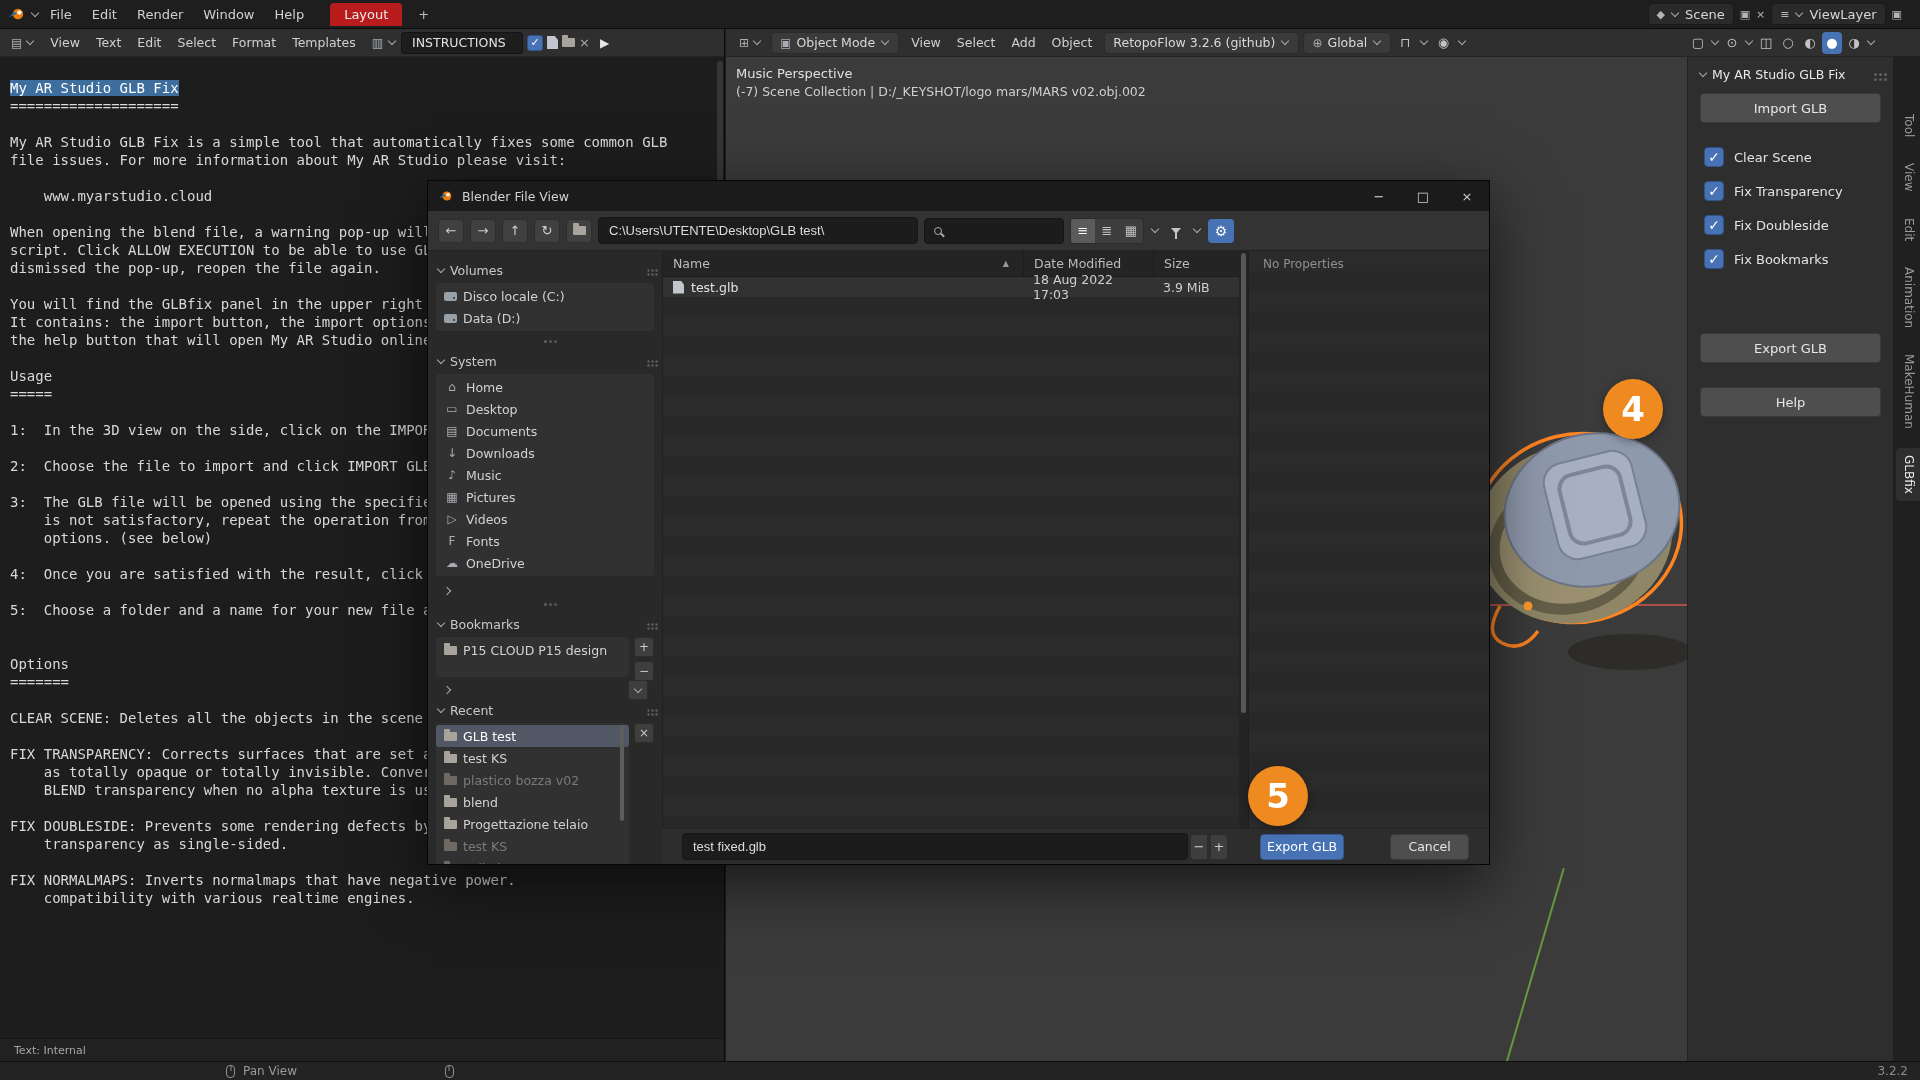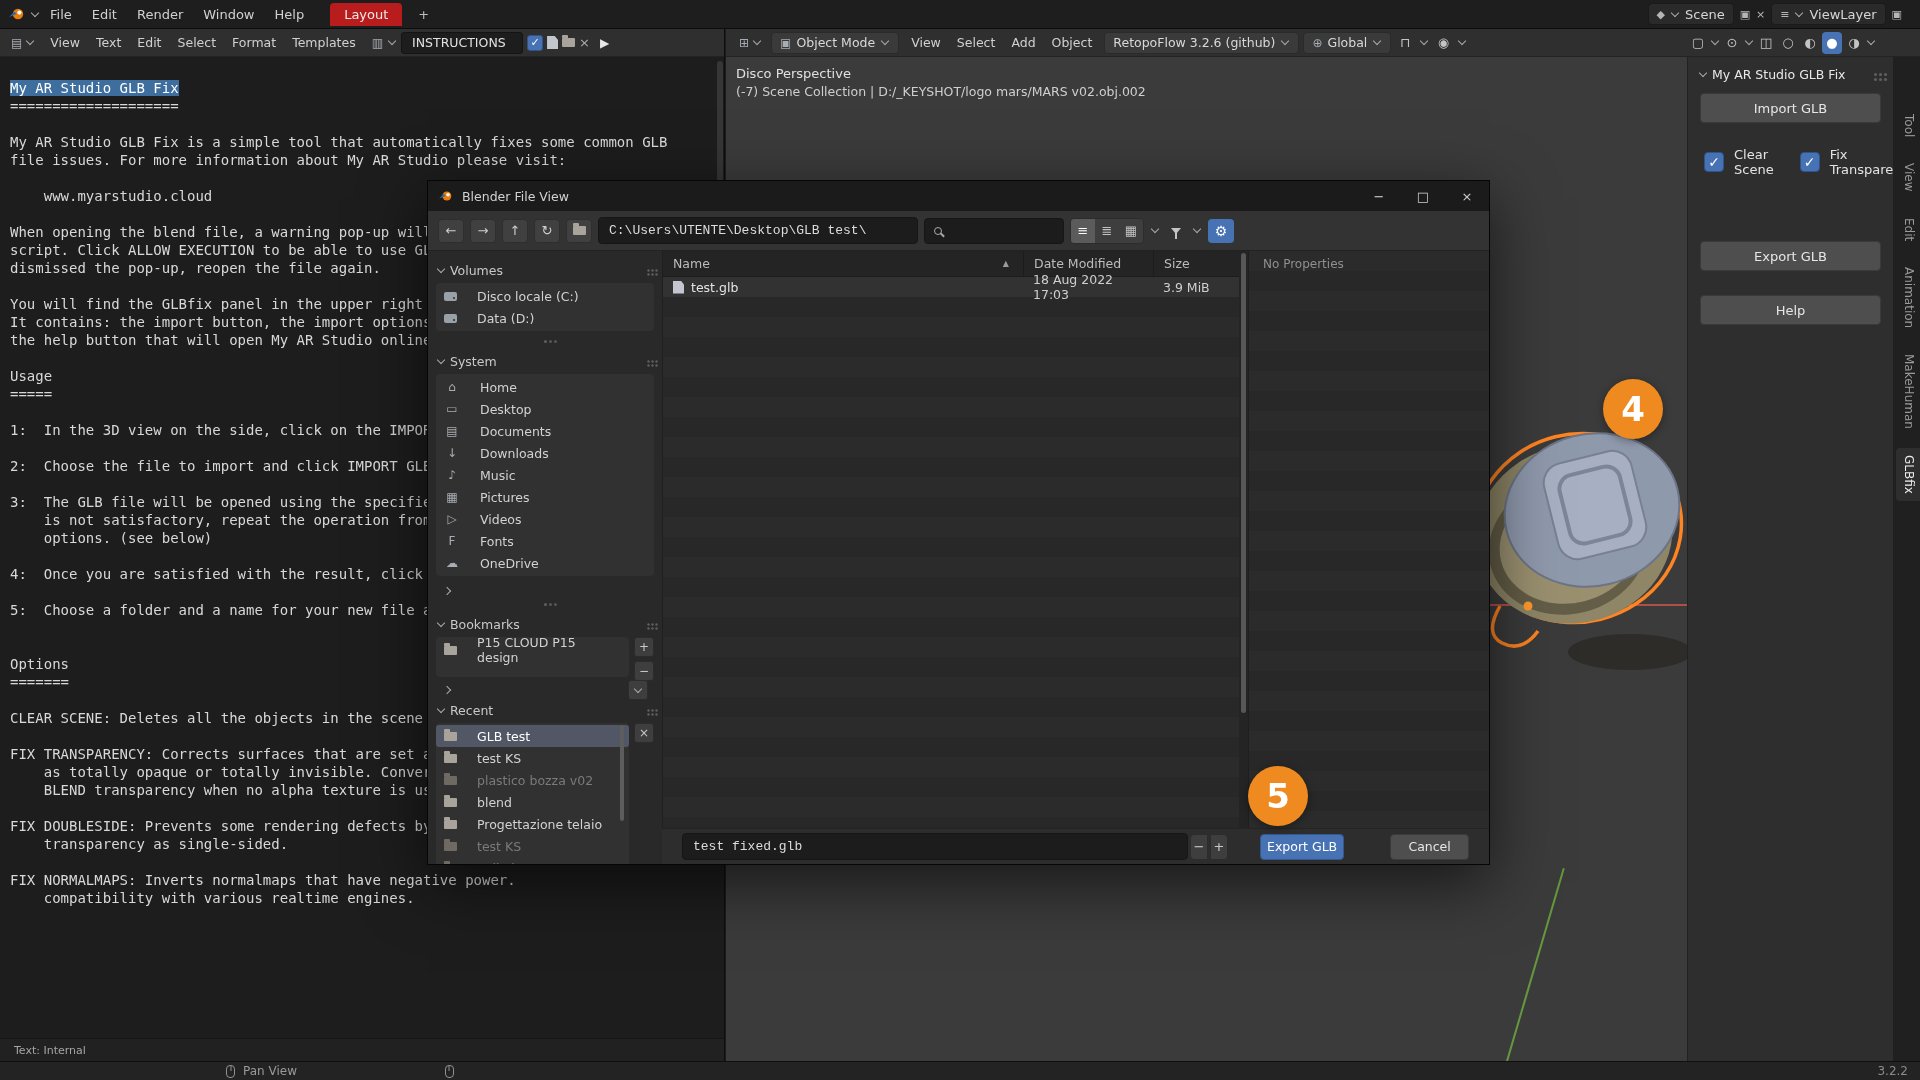--- a/index.html
+++ b/index.html
@@ -10,21 +10,21 @@
 
 .chv{width:6px;height:6px;border-right:1.4px solid #aaa;border-bottom:1.4px solid #aaa;
   transform:rotate(45deg);display:inline-block;flex:0 0 auto;margin:0 2px 3px 2px}
 .chv.right{transform:rotate(-45deg);margin:2px}
 .grip{width:3px;height:3px;background:#5f5f5f;border-radius:50%;flex:0 0 auto;
   box-shadow:5px 0 #5f5f5f,10px 0 #5f5f5f,0 5px #5f5f5f,5px 5px #5f5f5f,10px 5px #5f5f5f;margin-right:10px}
 .btn{background:#4e4e4e;border:1px solid #3a3a3a;border-radius:4px;color:#e6e6e6;
   display:flex;align-items:center;justify-content:center;height:30px;cursor:default}
 .btn.primary{background:#4772b3;border-color:#35588f;color:#fff}
 .inp{background:#1c1c1c;border:1px solid #161616;border-radius:4px;color:#dcdcdc;height:27px;
-  padding:0 10px;font-family:Liberation Mono, monospace;font-size:13px;outline:none}
+  padding:0 10px;font-family:Liberation Sans, sans-serif;font-size:13px;outline:none}
 .cb{width:20px;height:20px;background:#4772b3;border:1px solid #30538a;border-radius:4px;
   color:#fff;display:flex;align-items:center;justify-content:center;font-size:14px;flex:0 0 auto}
 .cb::before{content:"✓"}
 .ico{display:inline-flex;align-items:center;justify-content:center;width:16px;color:#b9b9b9;flex:0 0 auto}
 
 
 .folder-icon{width:13px;height:9px;background:#a9a49b;border-radius:1px;position:relative;flex:0 0 auto}
 .folder-icon::before{content:"";position:absolute;top:-3px;left:0;width:6px;height:3px;background:inherit;border-radius:1px 1px 0 0}
 .drive-icon{width:13px;height:9px;background:#98a0a8;border-radius:2px;position:relative;flex:0 0 auto}
 .drive-icon::after{content:"";position:absolute;right:2px;bottom:2px;width:2px;height:2px;background:#2b2b2b;border-radius:50%}
@@ -91,21 +91,21 @@
 #axis-y{position:absolute;left:775px;top:1049px;width:219px;height:2px;background:rgba(106,163,63,.9);
   transform-origin:0 0;transform:rotate(-73.6deg);z-index:4}
 #model{position:absolute;left:744px;top:371px;z-index:5}
 
 
 #npanel{position:absolute;right:27px;top:57px;width:206px;bottom:19px;background:#2e2e2e;
   border-left:1px solid #222;z-index:20;padding:6px 10px}
 .panel-head{display:flex;align-items:center;gap:4px;color:#e8e8e8;font-size:12.5px;height:22px}
 .panel-head .grip{margin-left:auto;margin-right:6px}
 #npanel .btn{margin:8px 2px 0 2px}
-.opts{margin-top:24px;display:flex;flex-direction:row;gap:26px;padding-left:6px}
+.opts{margin-top:24px;display:flex;flex-direction:column;gap:14px;padding-left:6px}
 .opt{display:flex;align-items:center;gap:10px;font-size:13px;color:#e3e3e3}
 .gap-lg{margin-top:64px !important}
 
 
 #tabstrip{position:absolute;right:0;top:57px;width:27px;bottom:19px;background:#202020;z-index:20;
   display:flex;flex-direction:column;align-items:flex-end;padding-top:50px}
 .side-tab{writing-mode:vertical-rl;font-size:12px;color:#9a9a9a;padding:7px 4px;margin-bottom:12px;
   border-radius:4px 0 0 4px;width:24px;text-align:center}
 .side-tab.active{background:#2e2e2e;color:#ececec}
 
@@ -127,21 +127,21 @@
 .seg .icon-btn{width:24px;height:24px;background:#3e3e3e}
 .seg .icon-btn.on{background:#5b5b5b;color:#fff}
 .gearbtn{width:26px;height:24px;background:#4772b3;border-radius:4px;display:flex;align-items:center;justify-content:center;color:#fff;font-size:14px}
 .dlg-body{flex:1;display:flex;position:relative;overflow:hidden}
 
 
 .dlg-side{width:234px;background:#292929;padding:8px;overflow:hidden;flex:0 0 auto}
 .sec-head{display:flex;align-items:center;gap:4px;height:22px;font-size:12.5px;color:#c9c9c9}
 .sec-head .grip{margin-left:auto;margin-right:4px;transform:scale(.8)}
 .sec-box{background:#313131;border-radius:4px;padding:2px 0;margin:2px 0 6px 0}
-.nav-row{display:flex;align-items:center;gap:20px;height:22px;padding:0 8px;font-size:12.5px;color:#d2d2d2;border-radius:3px}
+.nav-row{display:flex;align-items:center;gap:6px;height:22px;padding:0 8px;font-size:12.5px;color:#d2d2d2;border-radius:3px}
 .nav-row.selected{background:#515764;color:#fff}
 .nav-row.dim{color:#7a7a7a}
 .nav-row.dim .folder-icon{background:#6e6a63}
 .grip-row{display:flex;justify-content:center;padding:3px 0 7px 0}
 .grip-row .grip{margin:0;box-shadow:5px 0 #555,10px 0 #555}
 .side-flex{display:flex;gap:5px}
 .side-flex .sec-box{flex:1;margin:2px 0 4px 0}
 .mini-btn{width:20px;height:20px;background:#3e3e3e;border:1px solid #2c2c2c;border-radius:3px;display:flex;
   align-items:center;justify-content:center;color:#c9c9c9;font-size:12px}
 .btn-col{display:flex;flex-direction:column;gap:4px;padding-top:2px}
@@ -351,21 +351,21 @@
         <span class="icon-btn">◫</span>
         <span class="icon-btn">○</span>
         <span class="icon-btn">◐</span>
         <span class="icon-btn active">●</span>
         <span class="icon-btn">◑</span>
         <span class="chv"></span>
       </div>
     </div>
 
     <div class="overlay-text">
-      <div class="t1">Disco Perspective</div>
+      <div class="t1">Music Perspective</div>
       <div class="t2">(-7) Scene Collection | D:/_KEYSHOT/logo mars/MARS v02.obj.002</div>
     </div>
 
     <svg id="gizmo" width="70" height="70" viewBox="0 0 70 70">
       <line x1="35" y1="35" x2="20" y2="13" stroke="#7fae5a" stroke-width="2"></line>
       <line x1="35" y1="35" x2="60" y2="31" stroke="#c4514a" stroke-width="2"></line>
       <line x1="35" y1="35" x2="38" y2="60" stroke="#5a7fd0" stroke-width="2"></line>
       <circle cx="20" cy="13" r="6" fill="#6aa84f"></circle>
       <circle cx="60" cy="31" r="6" fill="#d05c52"></circle>
       <circle cx="38" cy="60" r="6" fill="#5a7fd0"></circle>

